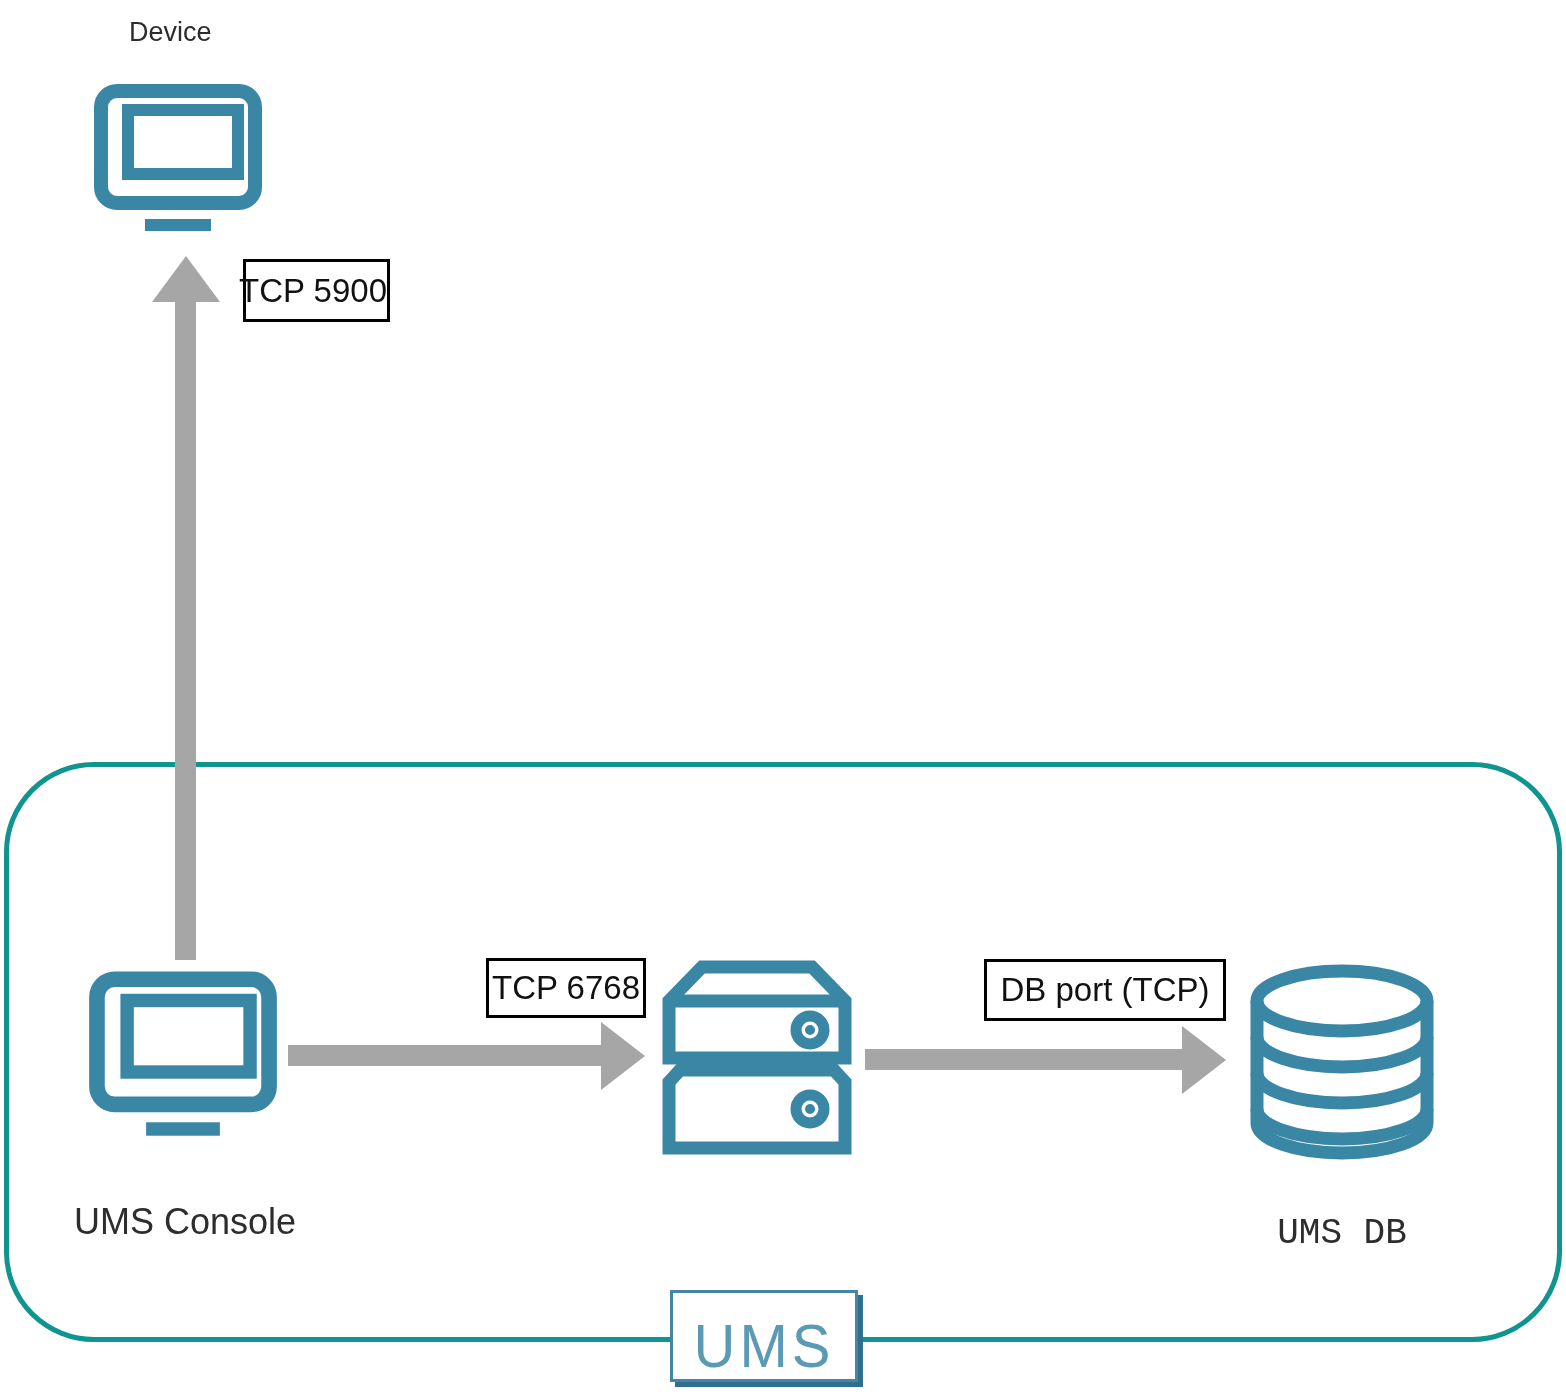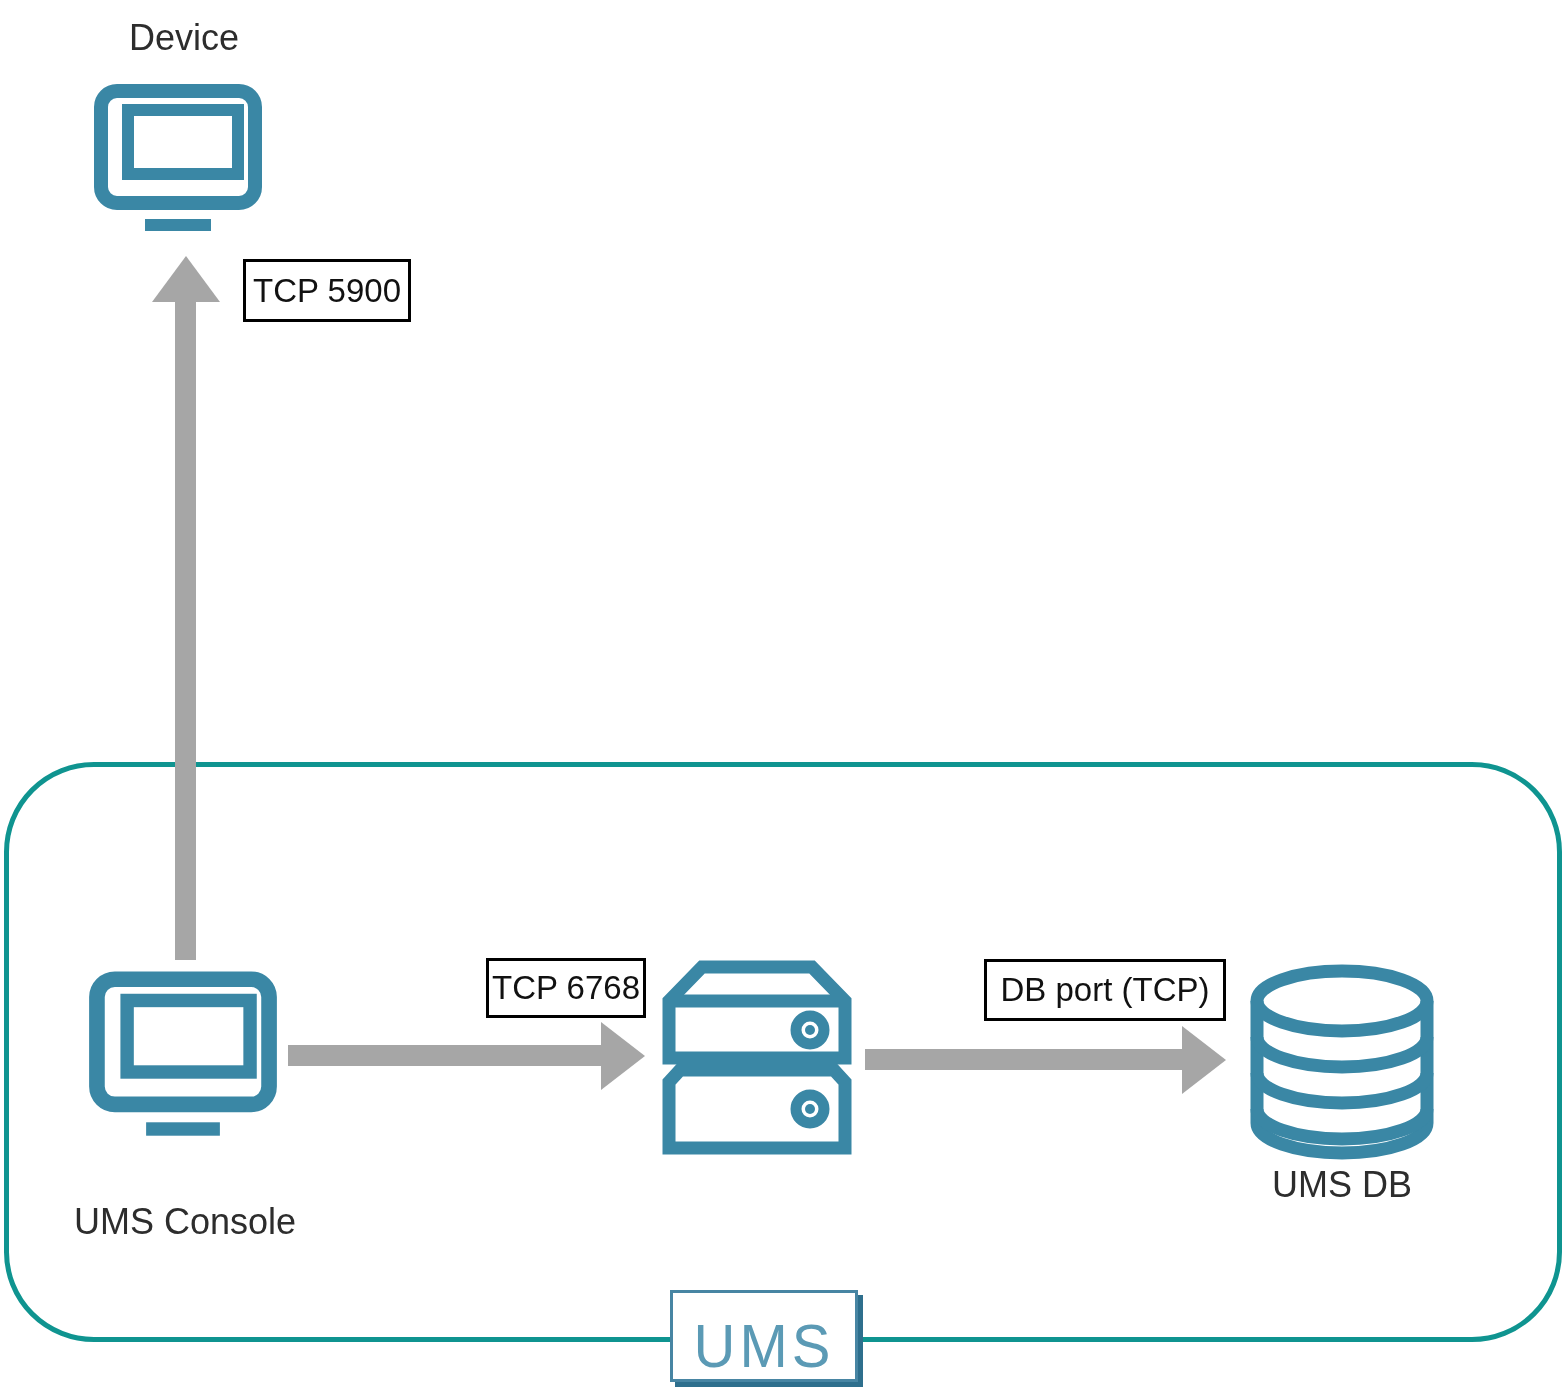--- a/index.html
+++ b/index.html
@@ -49,35 +49,35 @@
   .icon-device{left:93px;top:83px;width:170px;height:148px;}
   .icon-console{left:88px;top:970px;width:190px;height:166px;}
   .icon-server{left:662px;top:960px;width:190px;height:195px;}
   .icon-db{left:1250px;top:963px;width:184px;height:198px;}
   
   .node-label{
     color:var(--text,#2d2d2d);
     font-size:36px;line-height:1.1;
     text-align:center;z-index:3;white-space:nowrap;
   }
-  .label-device{left:129px;top:18px;text-align:right;font-size:36px;}
+  .label-device{left:129px;top:18px;text-align:right;font-size:27px;}
   .label-console{left:60px;top:1202px;width:250px;}
   .label-server{left:633px;top:1202px;width:250px;}
-  .label-db{left:1217px;top:1165px;width:250px;}
+  .label-db{left:1217px;top:1214px;width:250px;font-family:Liberation Mono, monospace;}
   
   .port-box{
     box-sizing:border-box;
     background:#ffffff;
     border:3px solid var(--label-border,#000000);
     color:#111111;
     font-size:33px;
     display:flex;align-items:center;justify-content:center;
     z-index:4;white-space:nowrap;
   }
-  .box-5900{left:243px;top:259px;width:168px;height:63px;}
+  .box-5900{left:243px;top:259px;width:147px;height:63px;justify-content:flex-end;}
   .box-8443{left:486px;top:958px;width:160px;height:60px;}
   .box-dbport{left:984px;top:959px;width:242px;height:62px;}
   
   .ums-badge{
     left:670px;top:1290px;width:188px;height:92px;
     box-sizing:border-box;
     background:#ffffff;
     border:3px solid var(--ums-border,#4785a3);
     box-shadow:5px 5px 0 var(--ums-shadow,#2e6f8d);
     display:flex;align-items:flex-end;justify-content:center;

